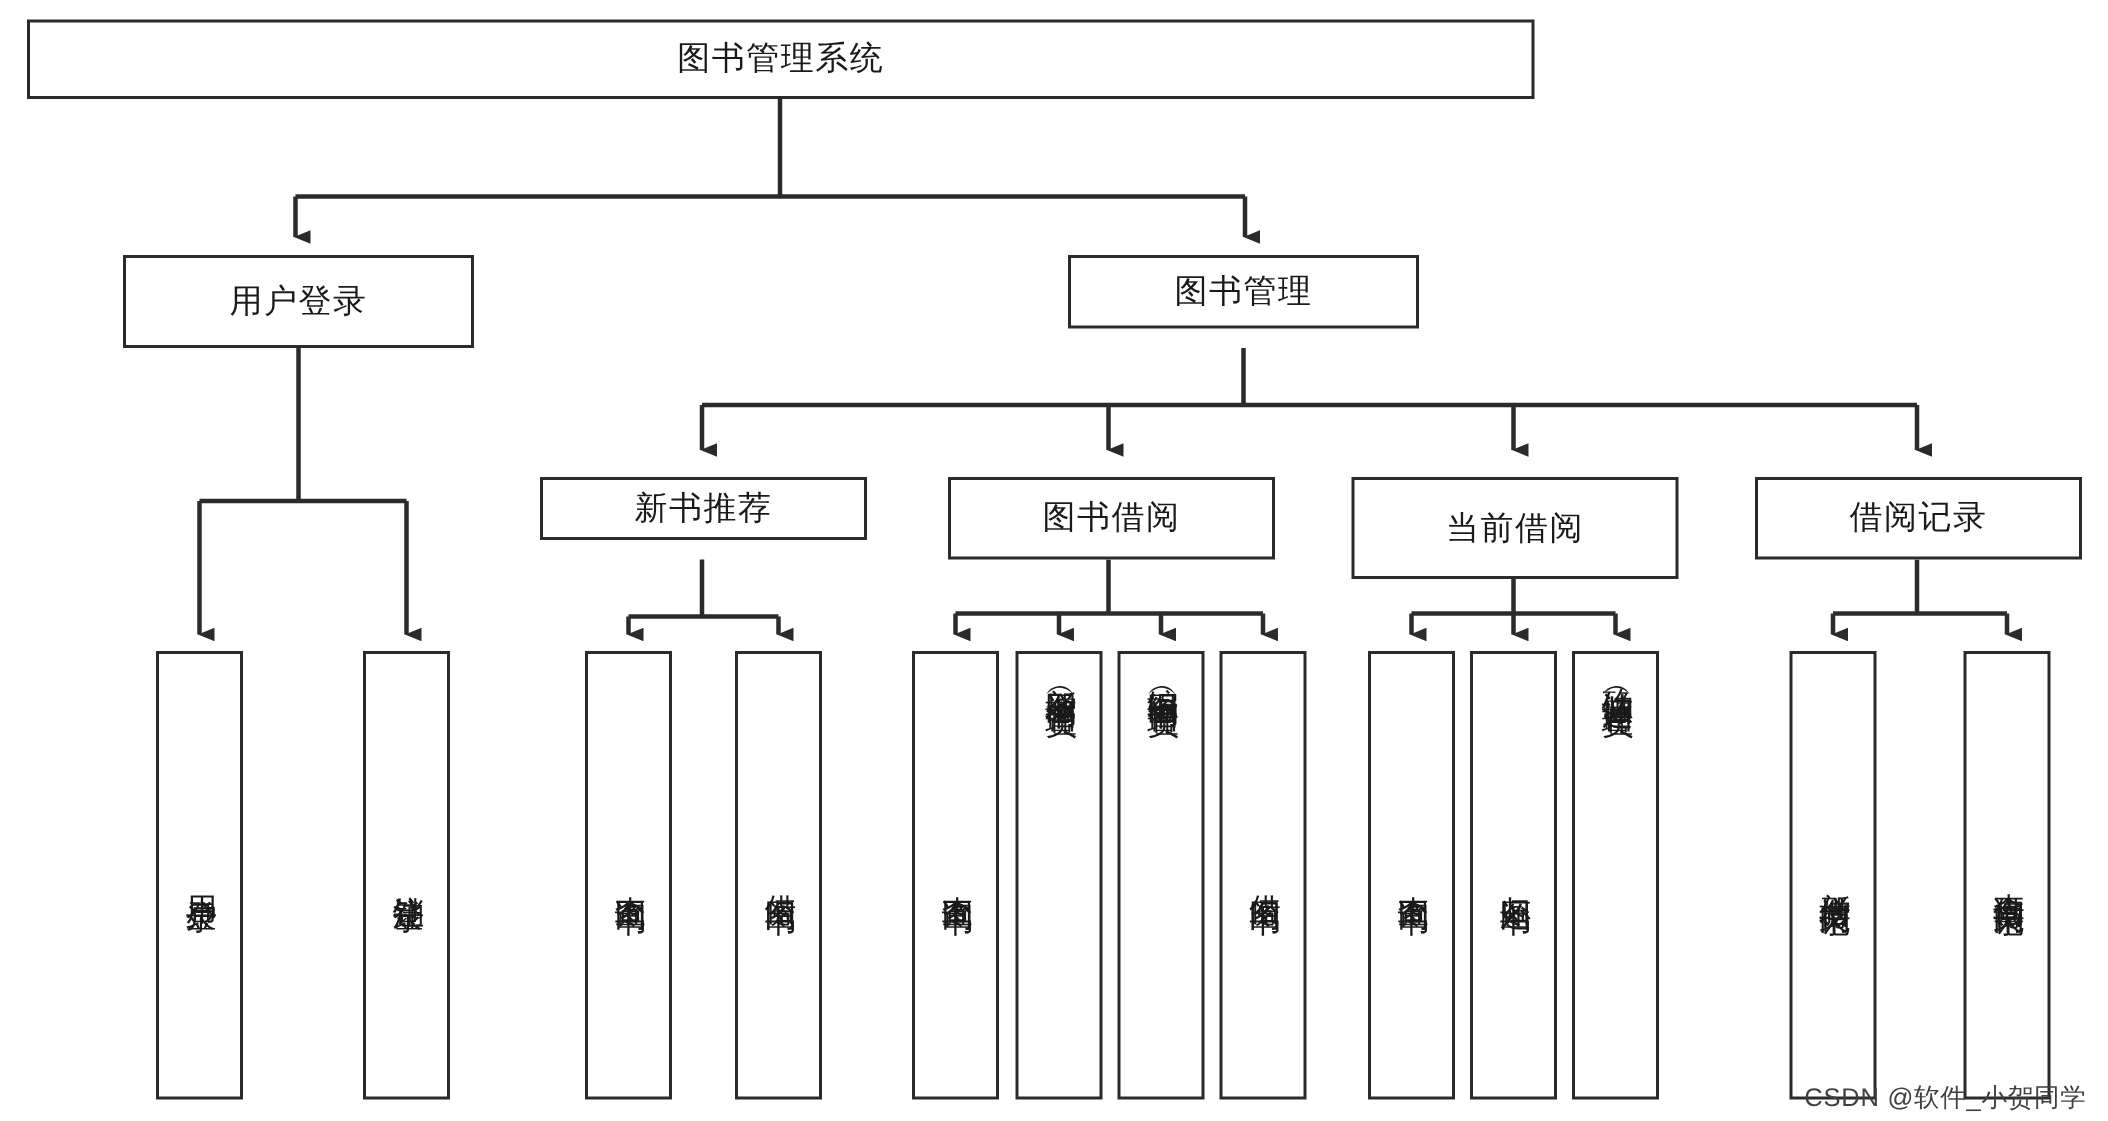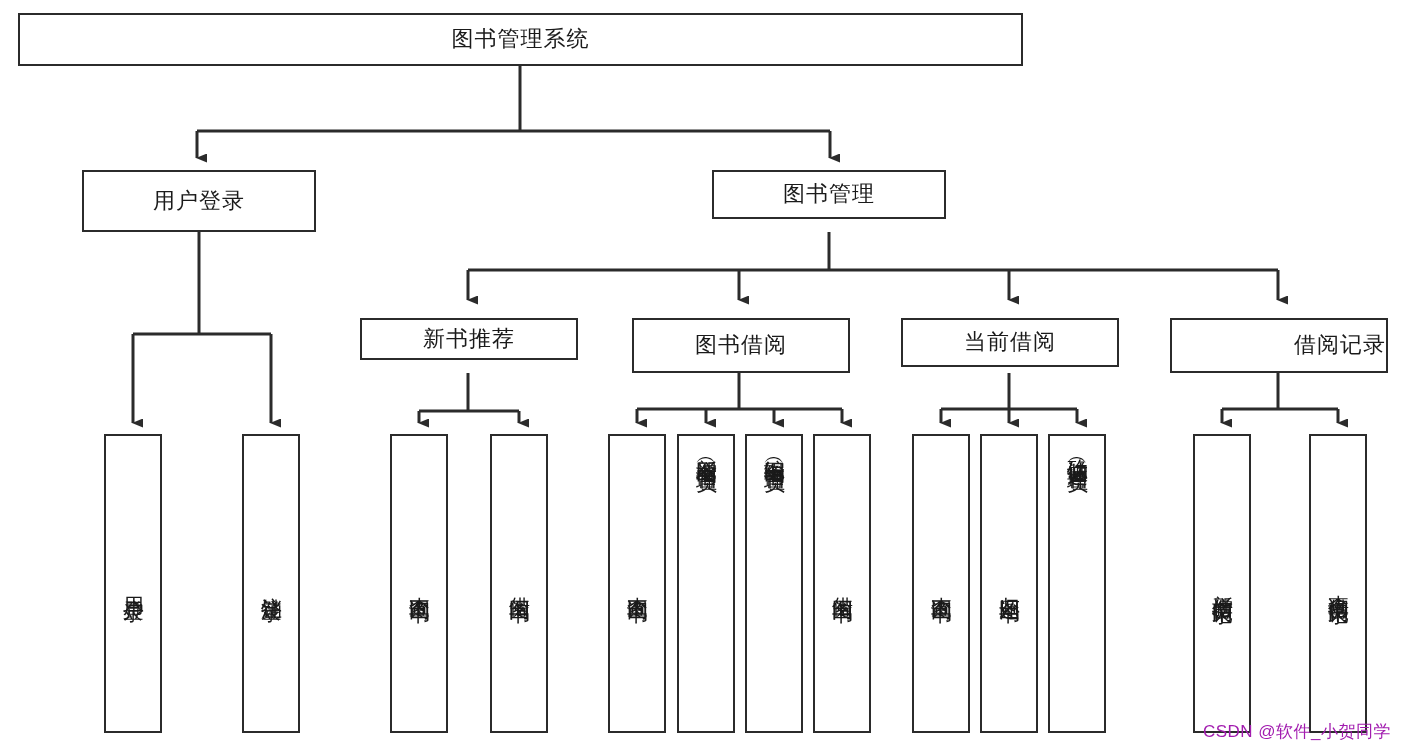--- a/index.html
+++ b/index.html
@@ -57,21 +57,21 @@
   }
   .node-v.center-v {
     align-items: center;
     padding-top: 0;
   }
   .watermark {
     position: absolute;
     right: 14px;
     bottom: 4px;
     font-size: 17px;
-    color: #a21caf;
+    color: #404040;
     letter-spacing: 0.5px;
     white-space: nowrap;
   }
 </style>
 </head>
 <body>
 
 <div id="diagram-root">
 
   <svg class="wires" viewBox="0 0 1405 747">
@@ -134,24 +134,24 @@
   <div class="node node-h" style="left:712px; top:170px; width:234px; height:49px;">
     <span class="label">图书管理</span>
   </div>
 
   <div class="node node-h" style="left:360px; top:318px; width:218px; height:42px;">
     <span class="label">新书推荐</span>
   </div>
   <div class="node node-h" style="left:632px; top:318px; width:218px; height:55px;">
     <span class="label">图书借阅</span>
   </div>
-  <div class="node node-h" style="left:901px; top:318px; width:218px; height:49px;font-family:Liberation Serif, serif;">
+  <div class="node node-h" style="left:901px; top:318px; width:218px; height:68px;font-family:Liberation Serif, serif;">
     <span class="label">当前借阅</span>
   </div>
-  <div class="node node-h" style="left:1170px; top:318px; width:218px; height:55px;justify-content:flex-end;">
+  <div class="node node-h" style="left:1170px; top:318px; width:218px; height:55px;">
     <span class="label">借阅记录</span>
   </div>
 
   <div class="node node-v center-v" style="left:104px; top:434px; width:58px; height:299px;">
     <span class="label">用户登录</span>
   </div>
   <div class="node node-v center-v" style="left:242px; top:434px; width:58px; height:299px;">
     <span class="label">注销登录</span>
   </div>
 

